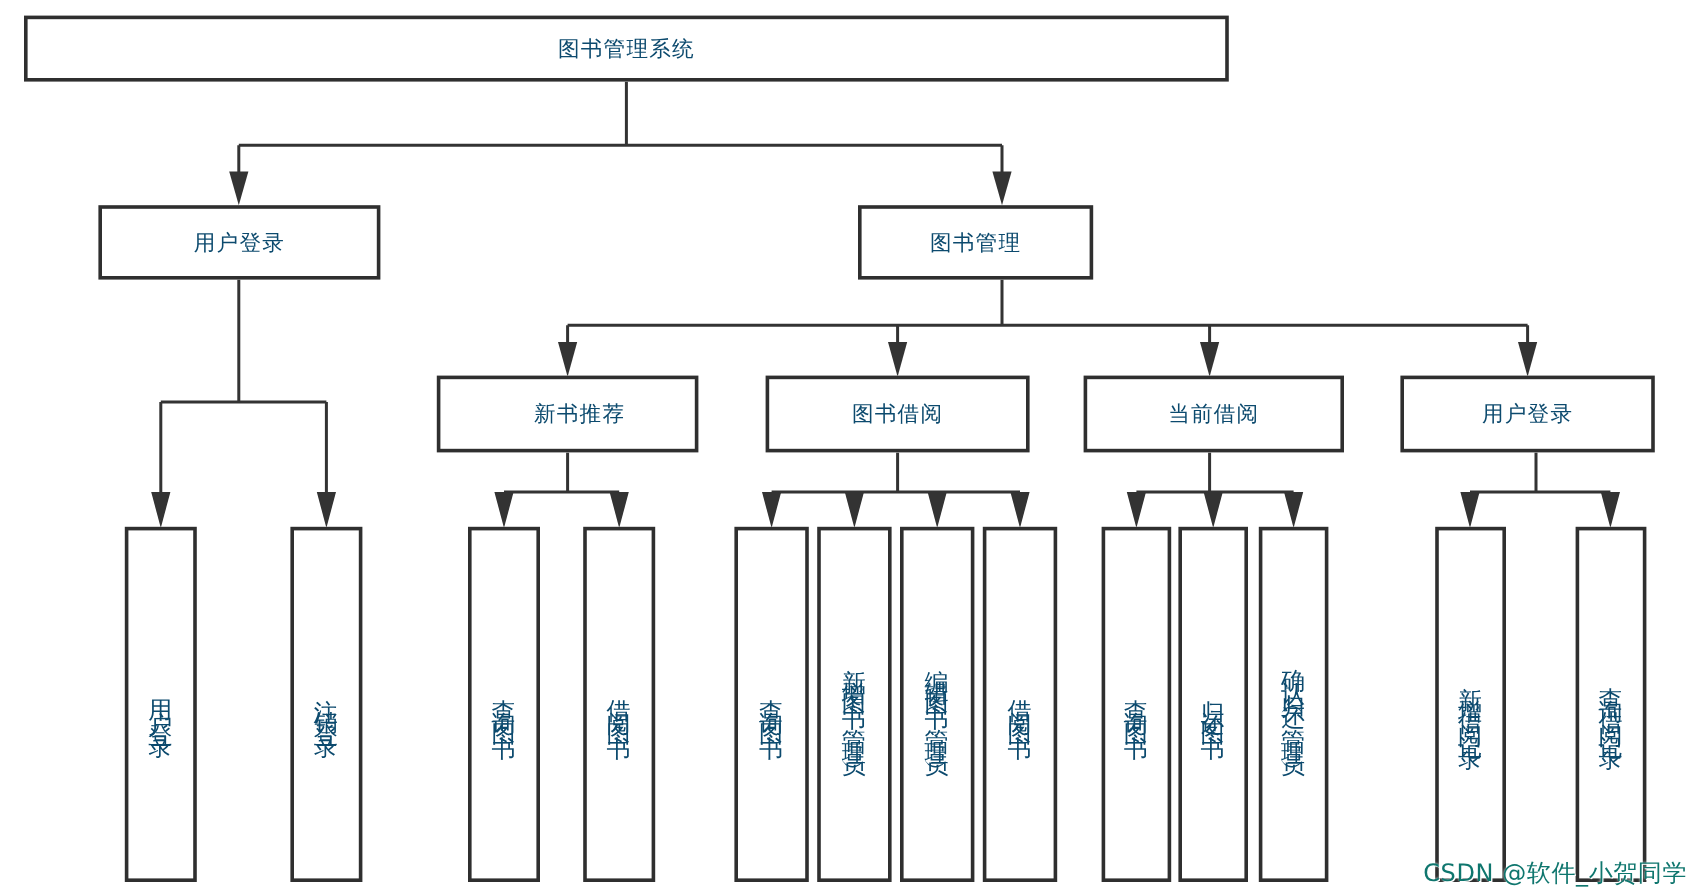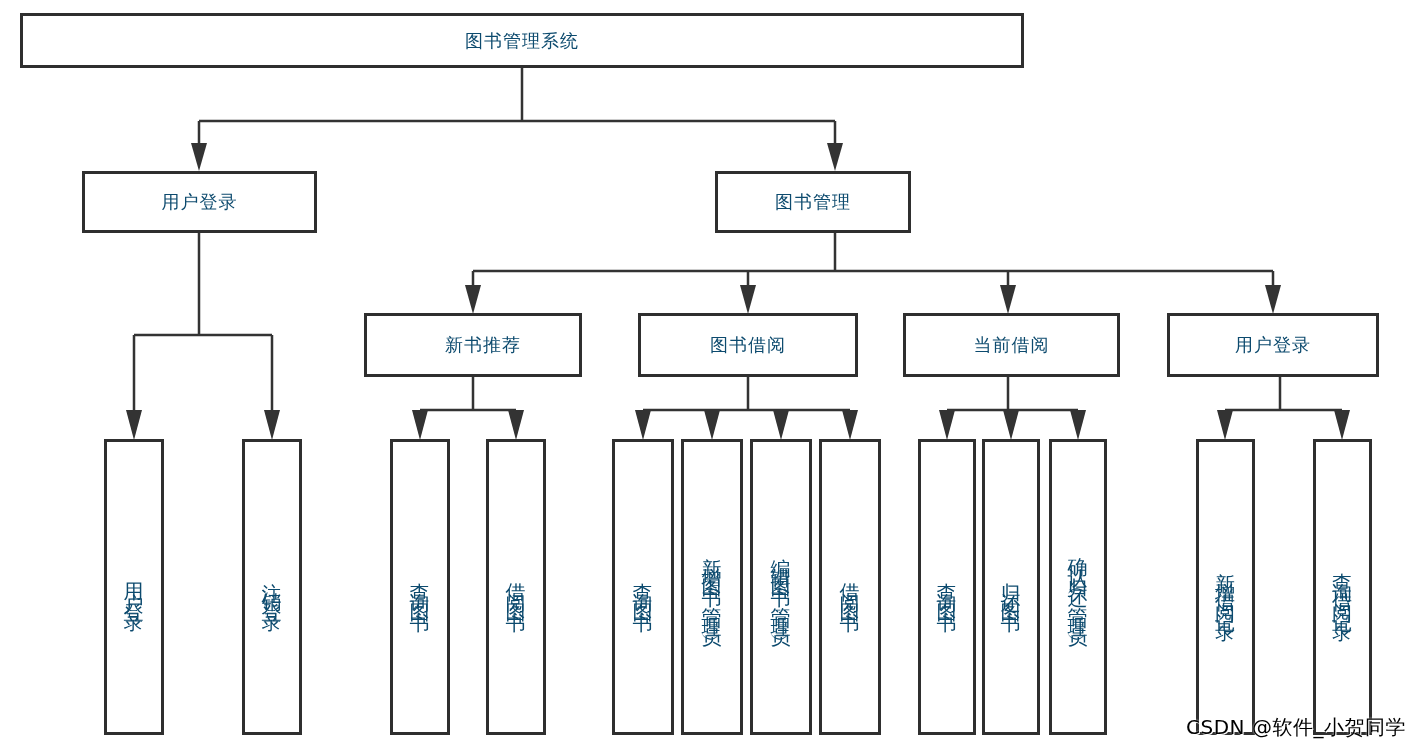--- a/index.html
+++ b/index.html
@@ -156,15 +156,15 @@
     <span class="vtext">确认归还（管理员）</span>
   </div>
 
   <div class="node node-v" style="left:1196px; top:439px; width:59px; height:296px;">
     <span class="vtext">新增借阅记录</span>
   </div>
   <div class="node node-v" style="left:1313px; top:439px; width:59px; height:296px;">
     <span class="vtext">查询借阅记录</span>
   </div>
 
-  <div class="watermark" style="color: #000000;">CSDN @软件_小贺同学</div>
+  <div class="watermark" style="color: #0f766e;">CSDN @软件_小贺同学</div>
 
 </div>
 
 </body></html>

